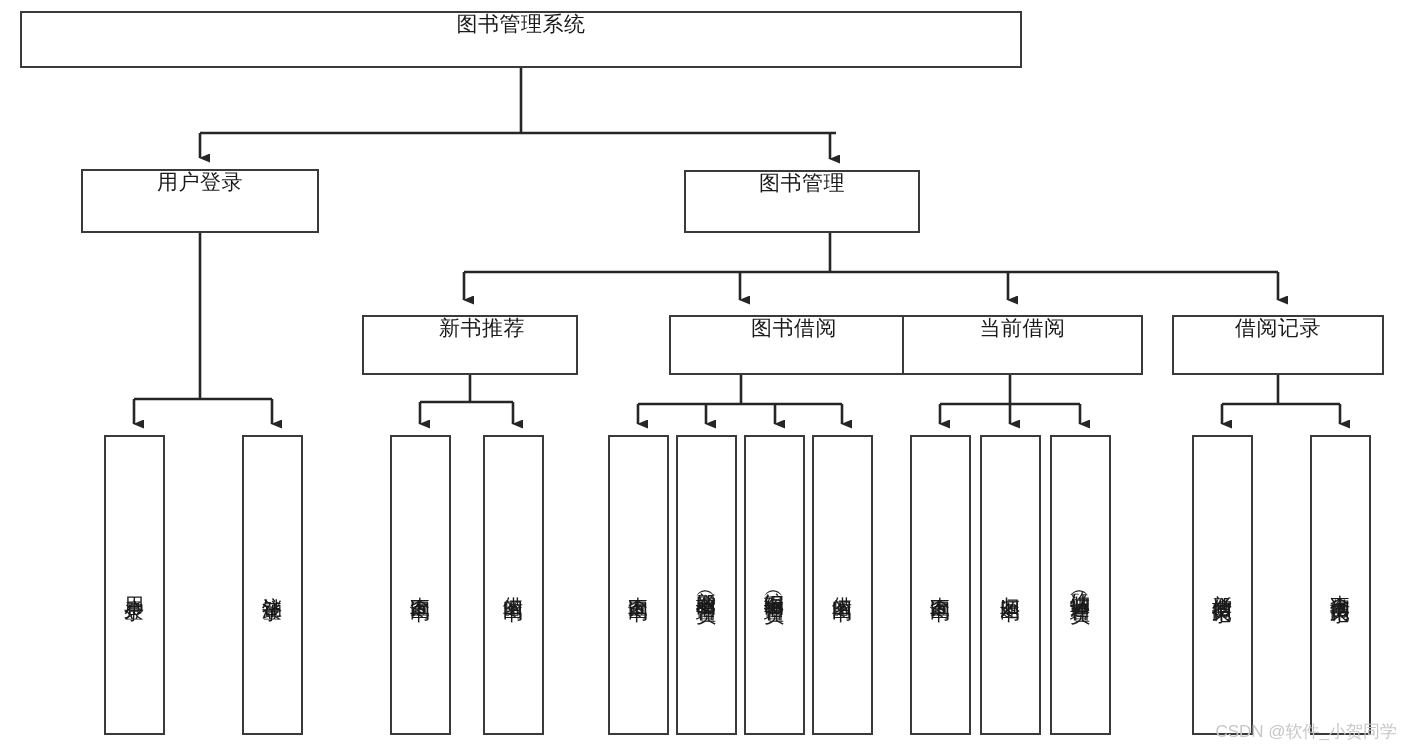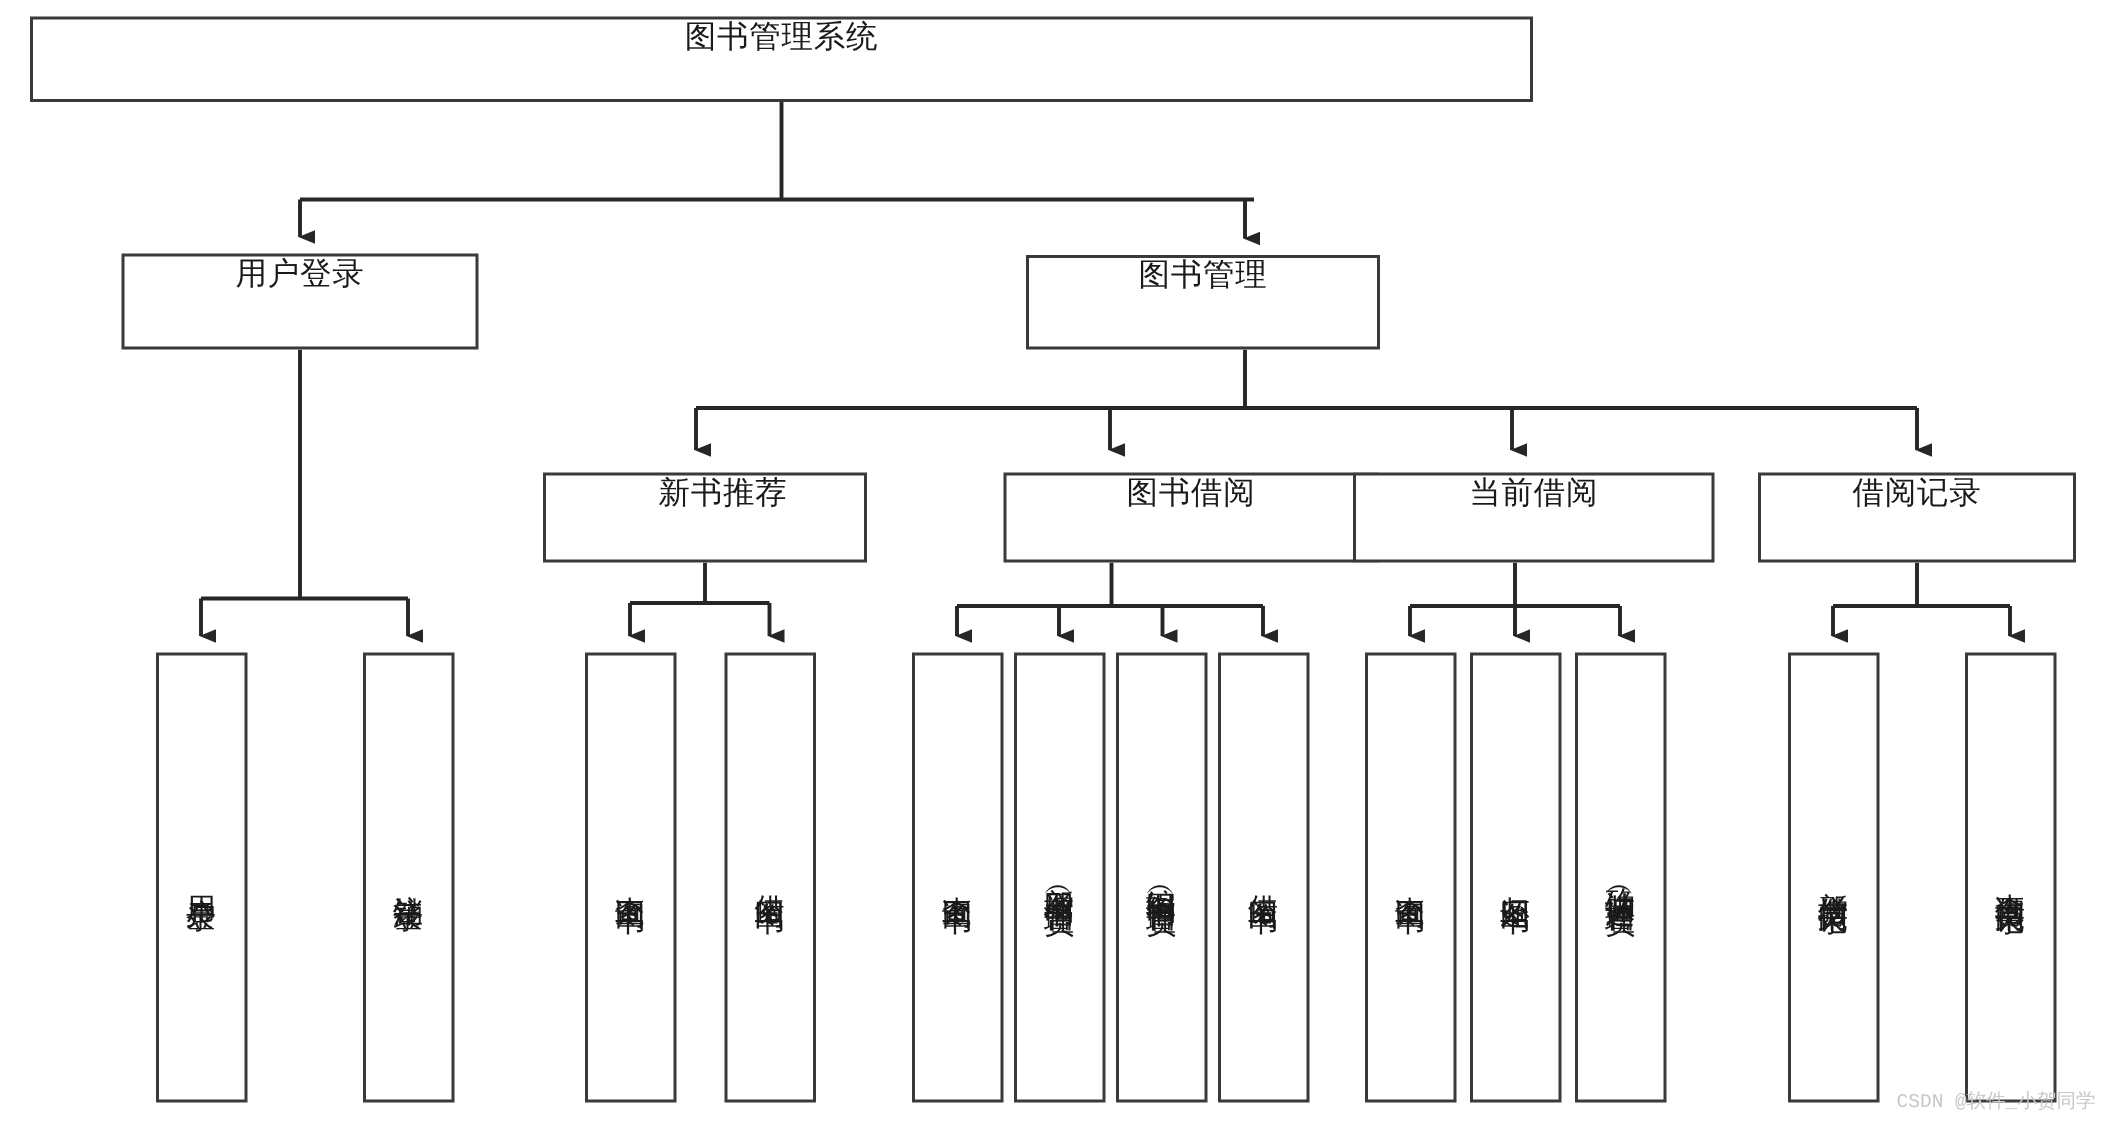--- a/index.html
+++ b/index.html
@@ -62,25 +62,25 @@
     text-orientation: upright;
     font-size: 20px;
     line-height: 1.0;
     letter-spacing: 2px;
     white-space: nowrap;
   }
   .watermark {
     position: absolute;
     right: 8px;
     bottom: 4px;
-    font-size: 13px;
+    font-size: 17px;
     color: #c7c7c7;
     z-index: 5;
     white-space: nowrap;
-    font-family: Liberation Mono, monospace;
+    font-family: Liberation Sans, sans-serif;
   }
 </style>
 </head>
 <body>
 
 <div id="canvas">
 
   <svg id="edges" viewBox="0 0 1405 747">
     <defs>
       <marker id="arrow" markerWidth="9" markerHeight="11" refX="4.5" refY="10" orient="auto" markerUnits="userSpaceOnUse">

